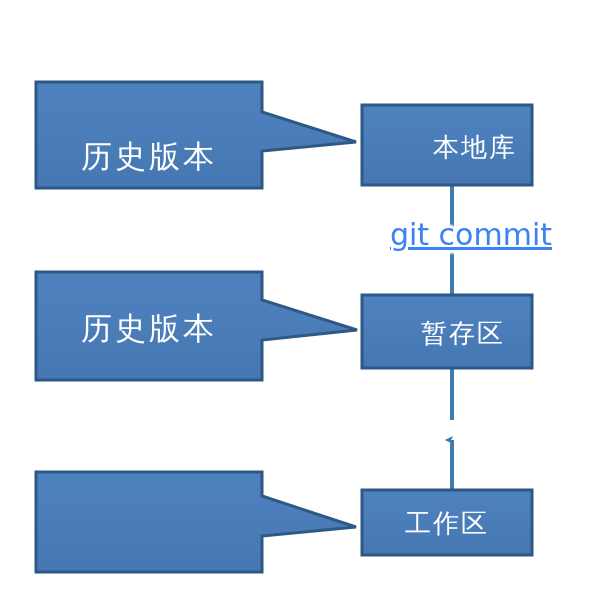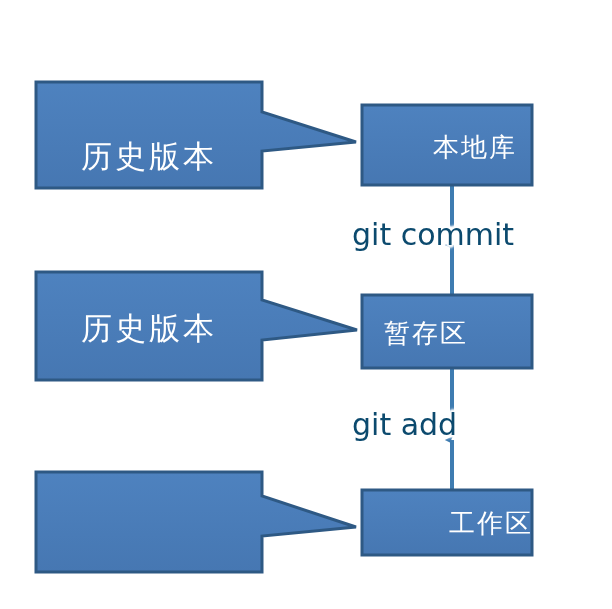--- a/index.html
+++ b/index.html
@@ -37,34 +37,35 @@
     color: #ffffff;
     font-family: "DejaVu Sans", "Liberation Sans", sans-serif;
     font-size: 26px;
     letter-spacing: 2px;
     white-space: nowrap;
     text-align: center;
     pointer-events: none;
   }
   .edge-label {
     position: absolute;
-    color: #0c4a6e;
+    color: #3b82f6;
     font-family: "DejaVu Sans", "Liberation Sans", sans-serif;
     font-size: 30px;
     white-space: nowrap;
-    text-align: left;
+    text-align: right;
     background: transparent;
     text-shadow:
       2px 0 2px #ffffff, -2px 0 2px #ffffff,
       0 2px 2px #ffffff, 0 -2px 2px #ffffff,
       2px 2px 2px #ffffff, -2px -2px 2px #ffffff,
       2px -2px 2px #ffffff, -2px 2px 2px #ffffff,
       3px 0 3px #ffffff, -3px 0 3px #ffffff,
       0 3px 3px #ffffff, 0 -3px 3px #ffffff;
     pointer-events: none;
+    text-decoration: underline;
   }
   .hit {
     position: absolute;
   }
 </style>
 </head>
 <body>
 
 <div id="stage">
 
@@ -114,27 +115,26 @@
     </g>
   </svg>
 
   <div class="callout-label" style="left:36px; top:124px; width:226px;margin-top:12px;">历史版本</div>
 
   <div class="callout-label" style="left:36px; top:308px; width:226px;">历史版本</div>
 
 
   <div class="node-label" style="left:374px; top:130px; width:188px;margin-left:7px;">本地库</div>
 
-  <div class="node-label" style="left:341px; top:316px; width:170px;">暂存区</div>
+  <div class="node-label" style="left:378px; top:316px; width:170px;">暂存区</div>
 
-  <div class="node-label" style="left:362px; top:506px; width:170px;padding-left:44px;">工作区</div>
+  <div class="node-label" style="left:362px; top:506px; width:170px;">工作区</div>
 
   <div class="edge-label" style="left:352px; top:217px; width:200px;">git commit</div>
 
-  <div class="edge-label" style="left:352px; top:407px; width:200px;">git add</div>
 
   <div class="hit" style="left:36px; top:82px; width:226px; height:106px;"></div>
   <div class="hit" style="left:36px; top:272px; width:226px; height:108px;"></div>
   <div class="hit" style="left:36px; top:472px; width:226px; height:100px;"></div>
   <div class="hit" style="left:362px; top:105px; width:170px; height:80px;"></div>
   <div class="hit" style="left:362px; top:295px; width:170px; height:73px;"></div>
   <div class="hit" style="left:362px; top:490px; width:170px; height:65px;"></div>
 
 </div>
 

